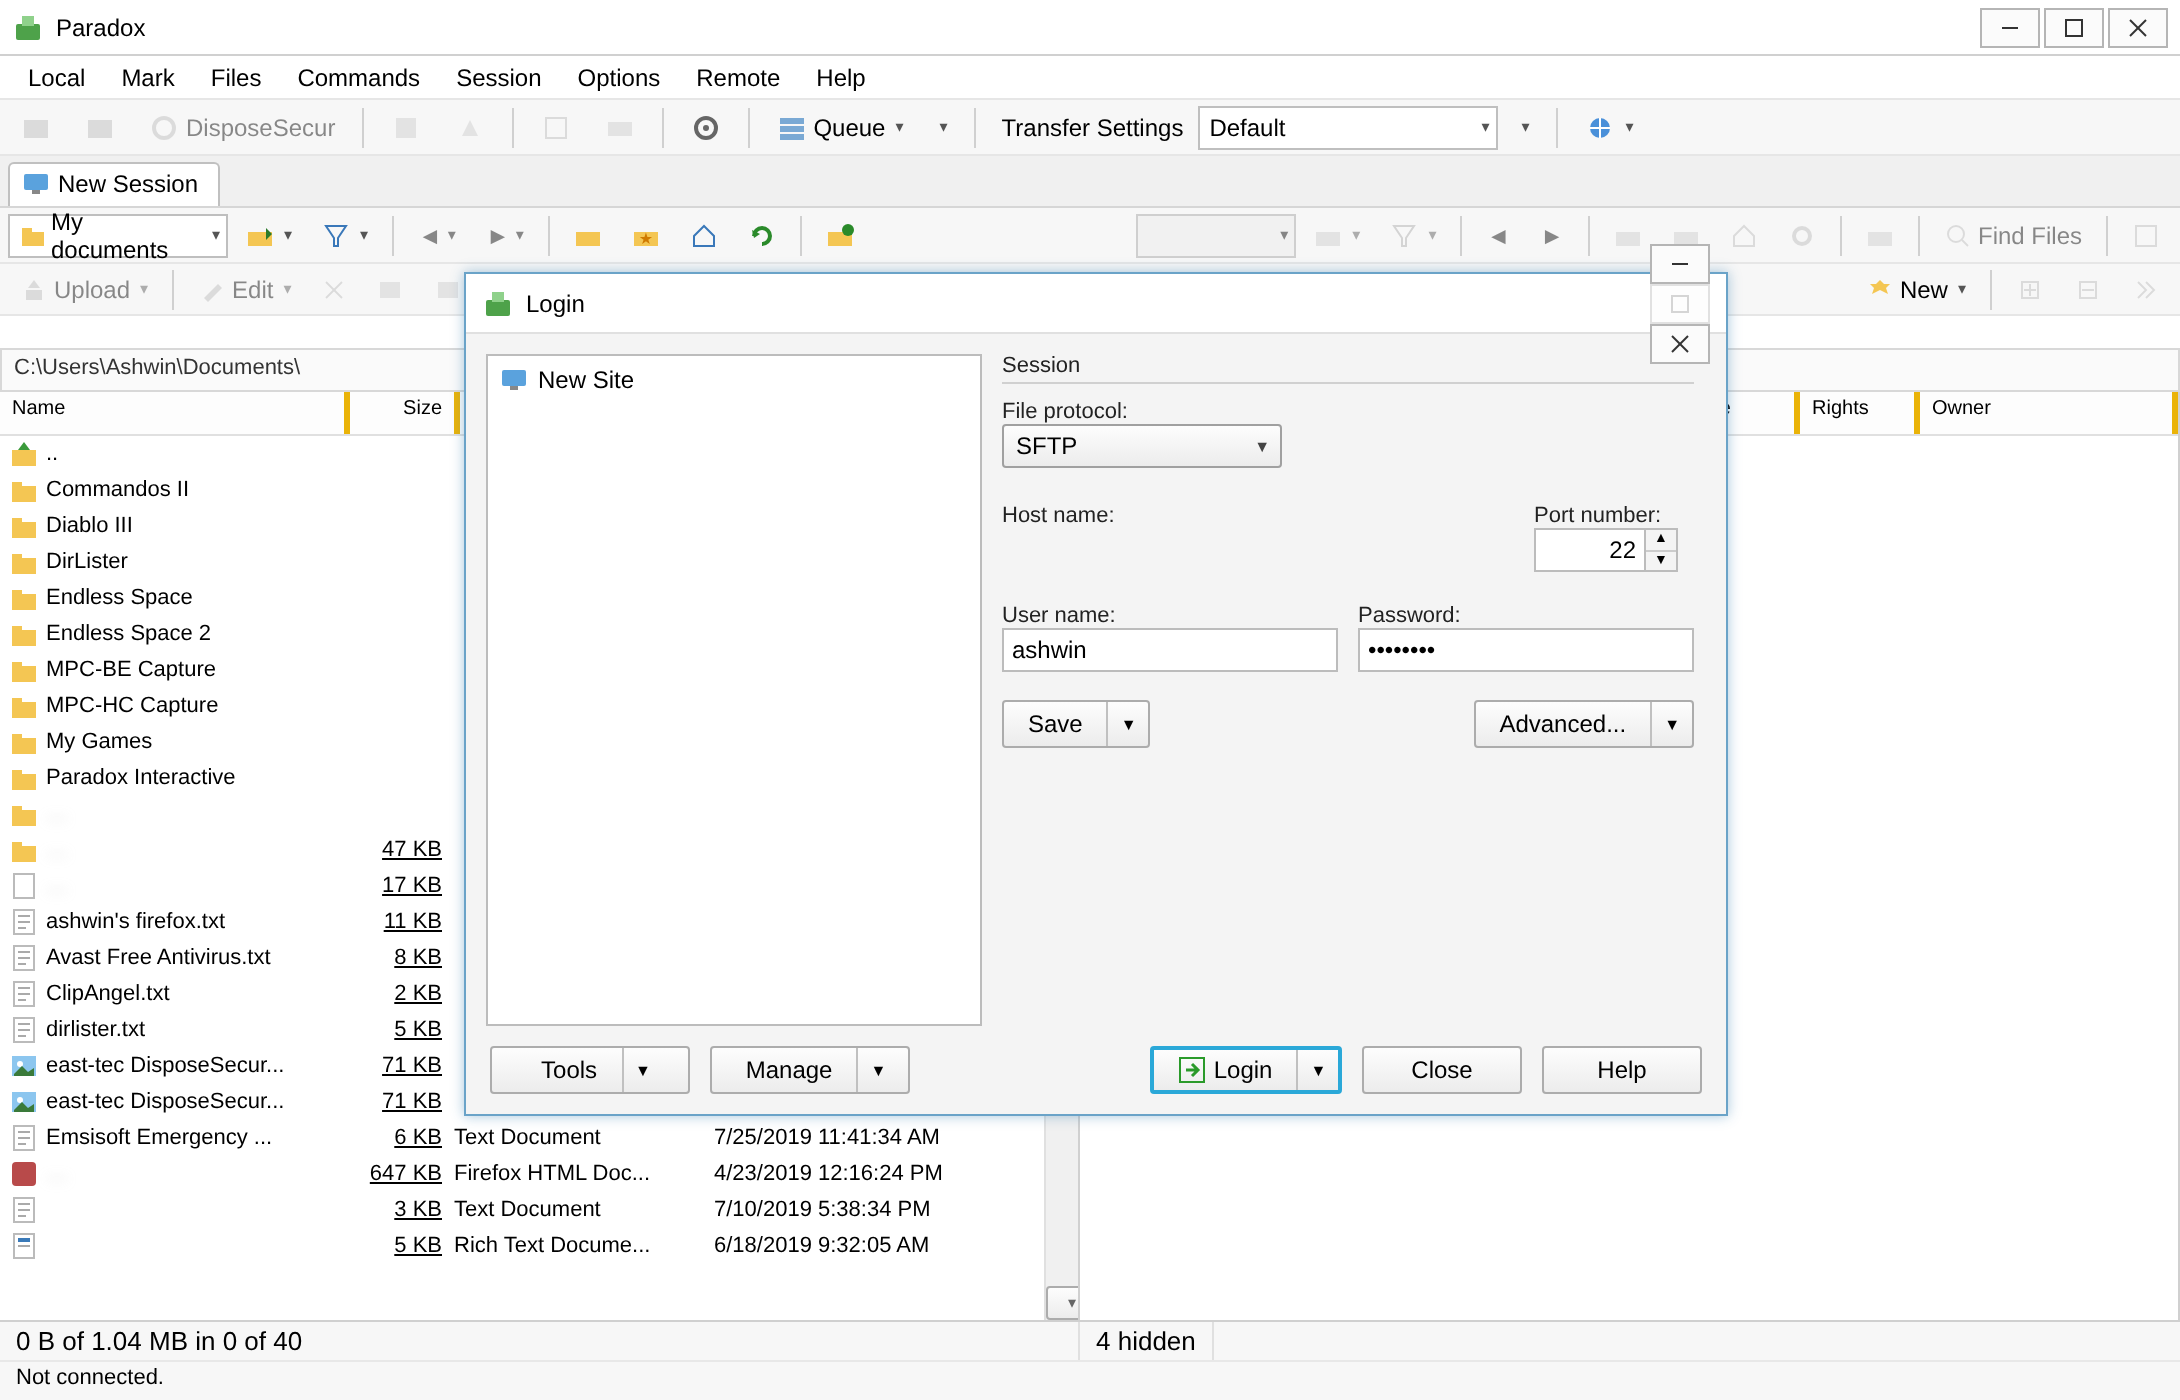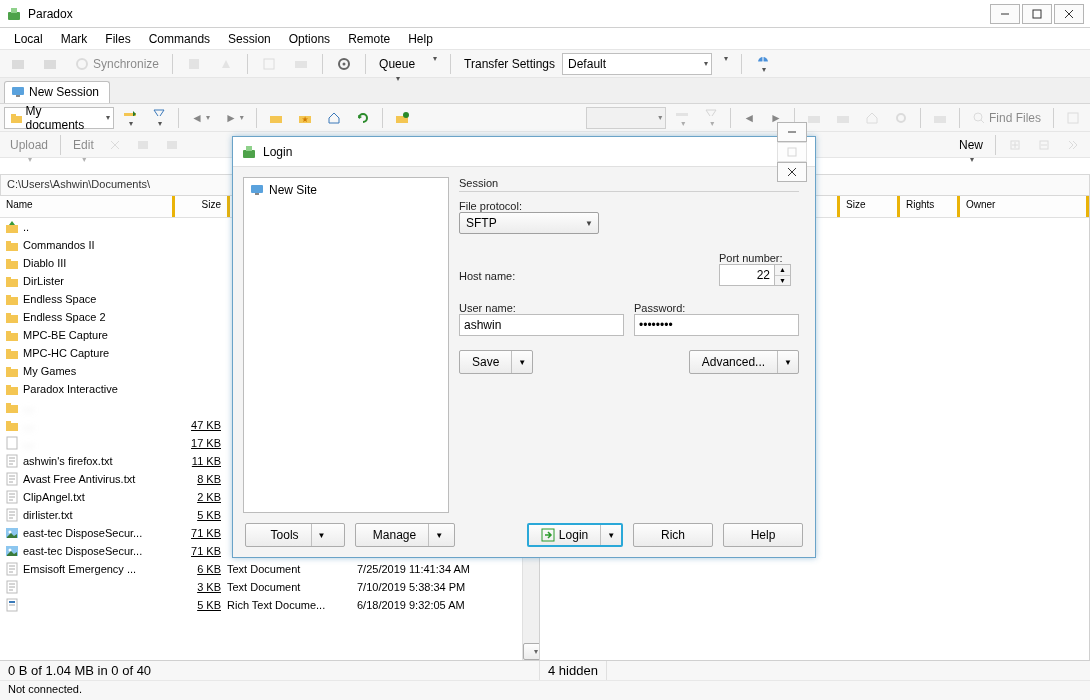--- a/index.html
+++ b/index.html
@@ -14,21 +14,21 @@
 
 
 .menubar { height: 22px; display: flex; align-items: center; padding: 0 6px; gap: 2px; background: #fff; border-bottom: 1px solid #e6e6e6; }
 .menuitem { padding: 2px 8px; }
 
 
 .toolbar { height: 28px; display: flex; align-items: center; padding: 0 4px; gap: 4px; background: #f7f7f7; border-bottom: 1px solid #e6e6e6; }
 .tbtn { height: 22px; padding: 0 5px; display: inline-flex; align-items: center; gap: 3px; border: 1px solid transparent; }
 .tbtn.disabled { opacity: 0.45; }
 .tsep { width: 1px; height: 20px; background: #d0d0d0; margin: 0 3px; }
-.tdrop { display: inline-flex; align-items: center; height: 22px; flex-direction: column; }
+.tdrop { display: inline-flex; align-items: center; height: 22px; }
 .tdrop .arr { font-size: 8px; margin-left: 2px; color: #555; }
 .combo { border: 1px solid #bfbfbf; background: #fff; height: 22px; padding: 0 18px 0 5px; position: relative; display: inline-flex; align-items: center; min-width: 60px; }
 .combo .arr { position: absolute; right: 3px; font-size: 8px; color: #555; }
 .combo.disabled { background: #efefef; opacity: 0.7; }
 
 
 .sessiontabrow { height: 26px; background: #f0f0f0; border-bottom: 1px solid #d6d6d6; display: flex; align-items: flex-end; padding-left: 4px; }
 .sessiontab { background: #fff; border: 1px solid #c0c0c0; border-bottom: none; padding: 3px 10px 4px 6px; display: flex; align-items: center; gap: 4px; border-radius: 3px 3px 0 0; }
 
 
@@ -58,21 +58,21 @@
 .scrollbar { position: absolute; right: 0; top: 0; bottom: 0; width: 17px; background: #f0f0f0; border-left: 1px solid #e0e0e0; }
 .scrollbar .thumb { position: absolute; left: 2px; right: 2px; top: 20px; height: 200px; background: #cdcdcd; border-radius: 2px; }
 .scrollbar .btn { position: absolute; left: 0; right: 0; height: 17px; display:flex; align-items:center; justify-content:center; font-size: 8px; color: #666; }
 
 
 .status1 { height: 20px; display: flex; font-size: 13px; border-top: 1px solid #d0d0d0; background: #f7f7f7; }
 .status1 .cell { padding: 2px 8px; border-right: 1px solid #e0e0e0; }
 .status2 { height: 20px; font-size: 11px; padding: 2px 8px; background: #f7f7f7; border-top: 1px solid #e8e8e8; }
 
 
-.dialog { position: absolute; left: 232px; top: 136px; width: 584px; height: 422px; background: #f4f4f4; border: 1px solid #6aa3c8; box-shadow: 0 0 6px rgba(60,130,180,0.45); }
+.dialog { position: absolute; left: 232px; top: 136px; width: 632px; height: 422px; background: #f4f4f4; border: 1px solid #6aa3c8; box-shadow: 0 0 6px rgba(60,130,180,0.45); }
 .dlg-title { height: 30px; display: flex; align-items: center; padding: 0 8px; background: #fff; border-bottom: 1px solid #e0e0e0; }
 .dlg-title .title { flex: 1; font-size: 12px; }
 .dlg-body { display: flex; height: 346px; padding: 10px 10px 0 10px; gap: 8px; }
 .sitelist { width: 248px; background: #fff; border: 1px solid #bcbcbc; padding: 3px; }
 .sitelist .item { display: flex; align-items: center; gap: 5px; padding: 2px 3px; }
 .sessform { flex: 1; padding: 0 6px 0 2px; }
 .sessform .grouplabel { font-size: 11px; color: #222; margin-bottom: 2px; }
 .sessform .field-label { font-size: 11px; color: #222; margin-top: 8px; }
 .formrow { display: flex; gap: 10px; }
 .formrow .col { display: flex; flex-direction: column; }
@@ -141,21 +141,21 @@
     </span>
   <span class="tbtn disabled">
       <svg width="16" height="16">
         <rect x="2" y="4" width="12" height="9" fill="#bbb"></rect>
       </svg>
     </span>
   <span class="tbtn disabled">
       <svg width="16" height="16">
         <circle cx="8" cy="8" r="5" fill="none" stroke="#bbb" stroke-width="2"></circle>
       </svg>
-      <span>Synchronize</span>
+      <span>DisposeSecur</span>
     </span>
   <span class="tsep"></span>
   <span class="tbtn disabled">
       <svg width="16" height="16">
         <rect x="3" y="3" width="10" height="10" fill="#ccc"></rect>
       </svg>
     </span>
   <span class="tbtn disabled">
       <svg width="16" height="16">
         <path d="M4 12 L8 4 L12 12" fill="#ccc"></path>
@@ -670,20 +670,31 @@
             </svg>
           </span>
           <span class="n ">Emsisoft Emergency ...</span>
           <span class="s">6 KB</span>
           <span class="t">Text Document</span>
           <span class="d">7/25/2019  11:41:34 AM</span>
         </div>
         <div class="filerow">
           <span class="i">
             <svg width="16" height="16">
+              <rect x="2" y="2" width="12" height="12" fill="#b84a4a" rx="2"></rect>
+            </svg>
+          </span>
+          <span class="n blurred">…</span>
+          <span class="s">647 KB</span>
+          <span class="t">Firefox HTML Doc...</span>
+          <span class="d">4/23/2019  12:16:24 PM</span>
+        </div>
+        <div class="filerow">
+          <span class="i">
+            <svg width="16" height="16">
               <rect x="3" y="2" width="10" height="12" fill="#fff" stroke="#bbb"></rect>
               <line x1="5" y1="5" x2="11" y2="5" stroke="#aaa"></line>
               <line x1="5" y1="8" x2="11" y2="8" stroke="#aaa"></line>
               <line x1="5" y1="11" x2="9" y2="11" stroke="#aaa"></line>
             </svg>
           </span>
           <span class="n blurred"></span>
           <span class="s">3 KB</span>
           <span class="t">Text Document</span>
           <span class="d">7/10/2019  5:38:34 PM</span>
@@ -768,21 +779,21 @@
       <div class="grouplabel">Session</div>
       <div style="border-top:1px solid #d0d0d0; margin-bottom:6px;"></div>
 
       <div class="field-label">File protocol:</div>
       <div class="select" style="width:140px;">
           <span>SFTP</span>
           <span class="arr">▼</span>
         </div>
 
       <div class="formrow" style="margin-top:10px;">
-        <div class="col" style="flex:1;margin-top:18px;">
+        <div class="col" style="flex:1;">
           <div class="field-label">Host name:</div>
         </div>
         <div class="col" style="width:80px;">
           <div class="field-label">Port number:</div>
           <div style="display:flex;">
             <input class="input" style="width: 56px; text-align: right;" value="22">
             <div style="width:16px; display:flex; flex-direction:column; border:1px solid #bcbcbc; border-left:none;">
               <div style="flex:1; display:flex; align-items:center; justify-content:center; font-size:7px; border-bottom:1px solid #ccc;">▲</div>
               <div style="flex:1; display:flex; align-items:center; justify-content:center; font-size:7px;">▼</div>
             </div>
@@ -827,19 +838,19 @@
       <span class="lbl" style="display:flex;align-items:center;gap:4px;">
           <svg width="14" height="14">
             <rect x="1" y="1" width="12" height="12" fill="none" stroke="#2a9a2a"></rect>
             <path d="M4 7 H9 M7 4 L10 7 L7 10" fill="none" stroke="#2a9a2a" stroke-width="1.5"></path>
           </svg>
           <span>Login</span>
         </span>
         <span class="arr">▼</span>
     </div>
     <div class="btn" style="width:80px;">
-        <span>Rich</span>
+        <span>Close</span>
       </div>
     <div class="btn" style="width:80px;">
         <span>Help</span>
       </div>
   </div>
 </div>
 
 </body></html>

